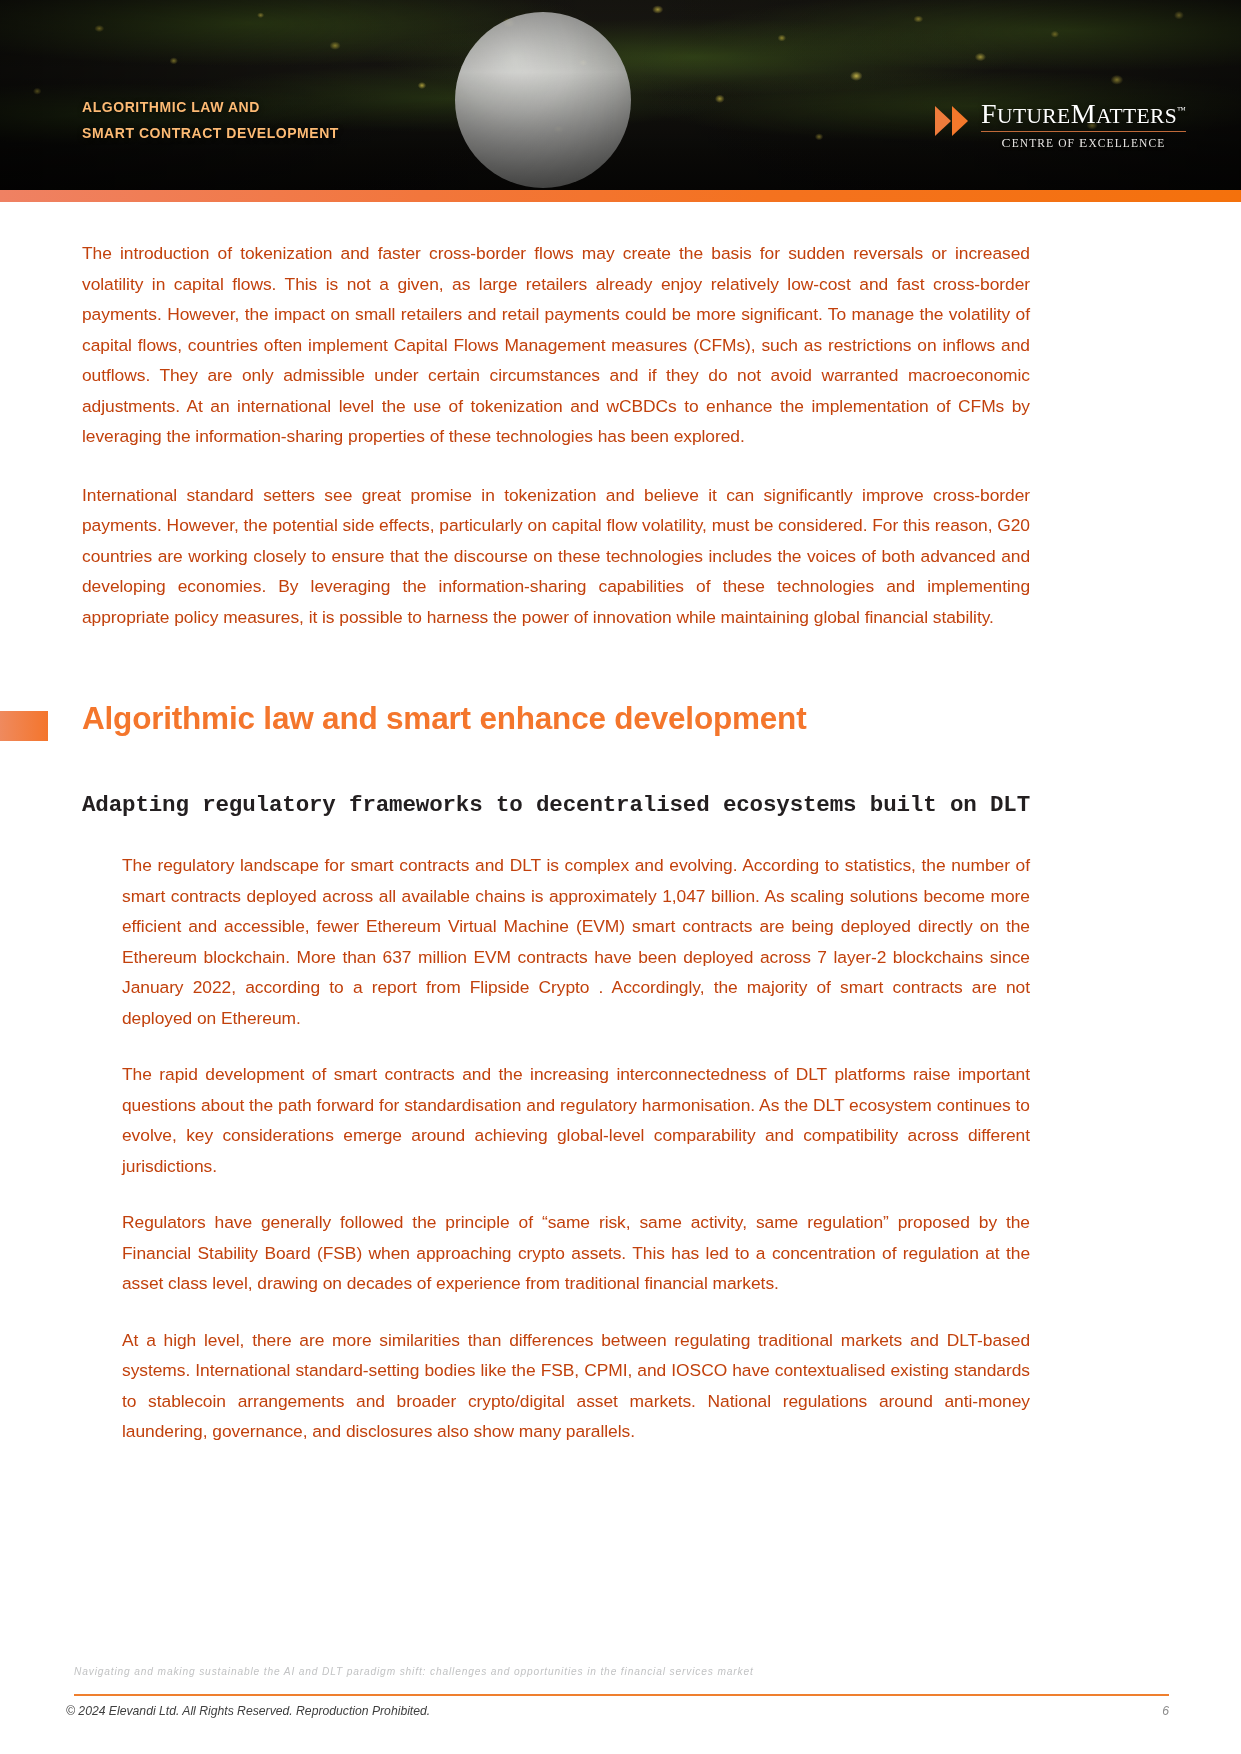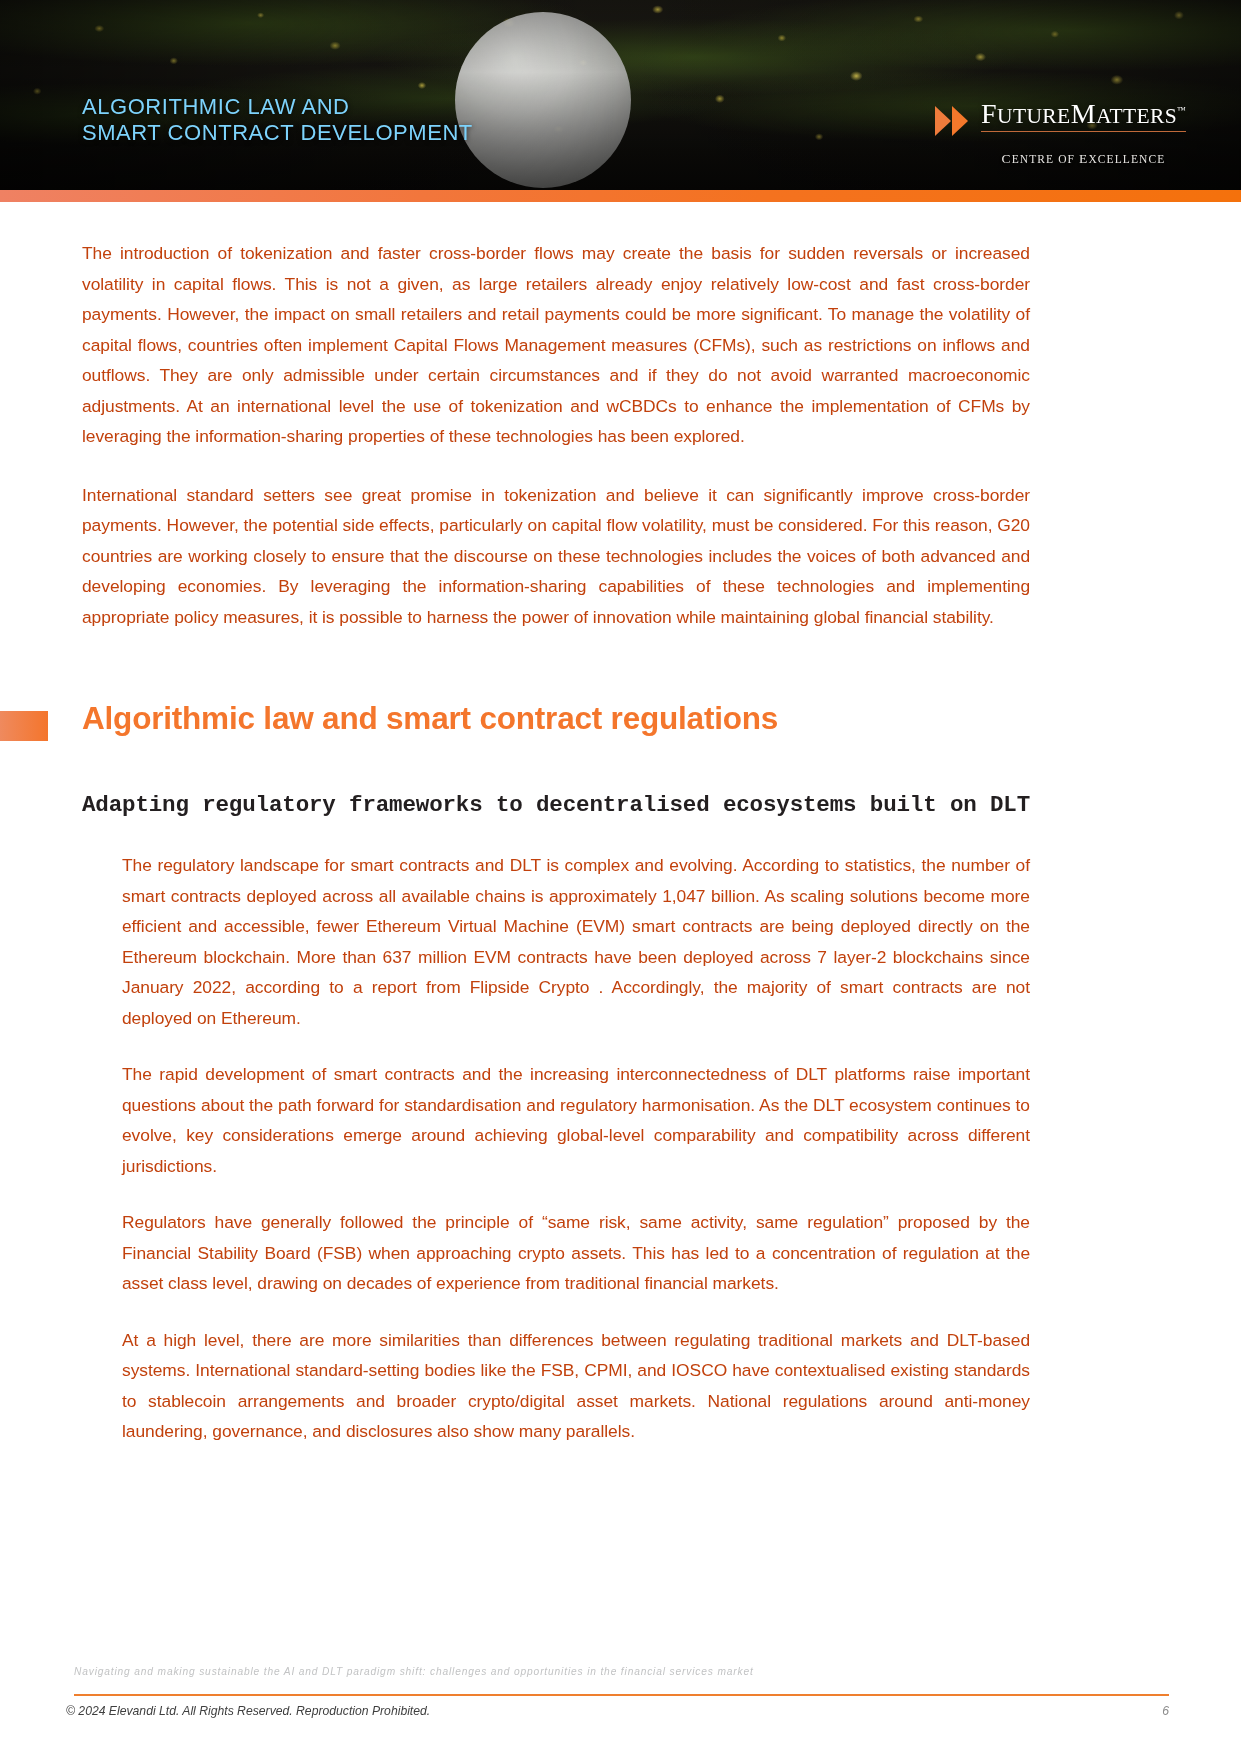--- a/index.html
+++ b/index.html
@@ -86,24 +86,24 @@
     inset: 0;
     background:
       linear-gradient(90deg, rgba(0,0,0,.55) 0%, rgba(0,0,0,.15) 28%, rgba(0,0,0,0) 50%, rgba(0,0,0,.18) 78%, rgba(0,0,0,.5) 100%),
       linear-gradient(180deg, rgba(0,0,0,.28) 0%, rgba(0,0,0,0) 38%, rgba(0,0,0,.5) 100%);
   }
 
   .banner-title {
     position: absolute;
     left: 82px;
     top: 94px;
-    color: #7dd3fc;
-    font-family: "Liberation Sans", sans-serif;
-    font-weight: normal;
-    font-size: 22px;
+    color: #fdba74;
+    font-family: "Liberation Sans", sans-serif;
+    font-weight: bold;
+    font-size: 14px;
     letter-spacing: .55px;
     line-height: 26px;
     text-shadow: 0 1px 5px rgba(0,0,0,.75);
   }
   .banner-title div { white-space: nowrap; }
 
   
   .brand {
     position: absolute;
     right: 55px;
@@ -149,21 +149,20 @@
     margin: 3px 0 3px 0;
   }
   .brand-sub {
     color: #e7e5e2;
     font-family: "Liberation Serif", serif;
     font-size: 11.5px;
     letter-spacing: 1.1px;
     text-align: center;
     white-space: nowrap;
     text-shadow: 0 1px 3px rgba(0,0,0,.6);
-    margin-top: 16px;
   }
   .brand-sub .sc-cap { font-size: 13.5px; }
 
   
   .header-rule {
     position: absolute;
     left: 0;
     top: 190px;
     width: 1241px;
     height: 12px;
@@ -306,21 +305,21 @@
 
   <div class="content">
     <div class="col">
 
       <p class="body first">The introduction of tokenization and faster cross-border flows may create the basis for sudden reversals or increased volatility in capital flows. This is not a given, as large retailers already enjoy relatively low-cost and fast cross-border payments. However, the impact on small retailers and retail payments could be more significant. To manage the volatility of capital flows, countries often implement Capital Flows Management measures (CFMs), such as restrictions on inflows and outflows. They are only admissible under certain circumstances and if they do not avoid warranted macroeconomic adjustments. At an international level the use of tokenization and wCBDCs to enhance the implementation of CFMs by leveraging the information-sharing properties of these technologies has been explored.</p>
 
       <p class="body">International standard setters see great promise in tokenization and believe it can significantly improve cross-border payments. However, the potential side effects, particularly on capital flow volatility, must be considered. For this reason, G20 countries are working closely to ensure that the discourse on these technologies includes the voices of both advanced and developing economies. By leveraging the information-sharing capabilities of these technologies and implementing appropriate policy measures, it is possible to harness the power of innovation while maintaining global financial stability.</p>
 
       <div class="section-head-wrap">
         <span class="section-tab"></span>
-        <h1 class="section-head">Algorithmic law and smart contract regulations</h1>
+        <h1 class="section-head">Algorithmic law and smart enhance development</h1>
       </div>
 
       <h2 class="sub-head">Adapting regulatory frameworks to decentralised ecosystems built on DLT</h2>
 
       <p class="body tight">The regulatory landscape for smart contracts and DLT is complex and evolving. According to statistics, the number of smart contracts deployed across all available chains is approximately 1,047 billion. As scaling solutions become more efficient and accessible, fewer Ethereum Virtual Machine (EVM) smart contracts are being deployed directly on the Ethereum blockchain. More than 637 million EVM contracts have been deployed across 7 layer-2 blockchains since January 2022, according to a report from Flipside Crypto . Accordingly, the majority of smart contracts are not deployed on Ethereum.</p>
 
       <p class="body tight">The rapid development of smart contracts and the increasing interconnectedness of DLT platforms raise important questions about the path forward for standardisation and regulatory harmonisation. As the DLT ecosystem continues to evolve, key considerations emerge around achieving global-level comparability and compatibility across different jurisdictions.</p>
 
       <p class="body tight">Regulators have generally followed the principle of “same risk, same activity, same regulation” proposed by the Financial Stability Board (FSB) when approaching crypto assets. This has led to a concentration of regulation at the asset class level, drawing on decades of experience from traditional financial markets.</p>
 

